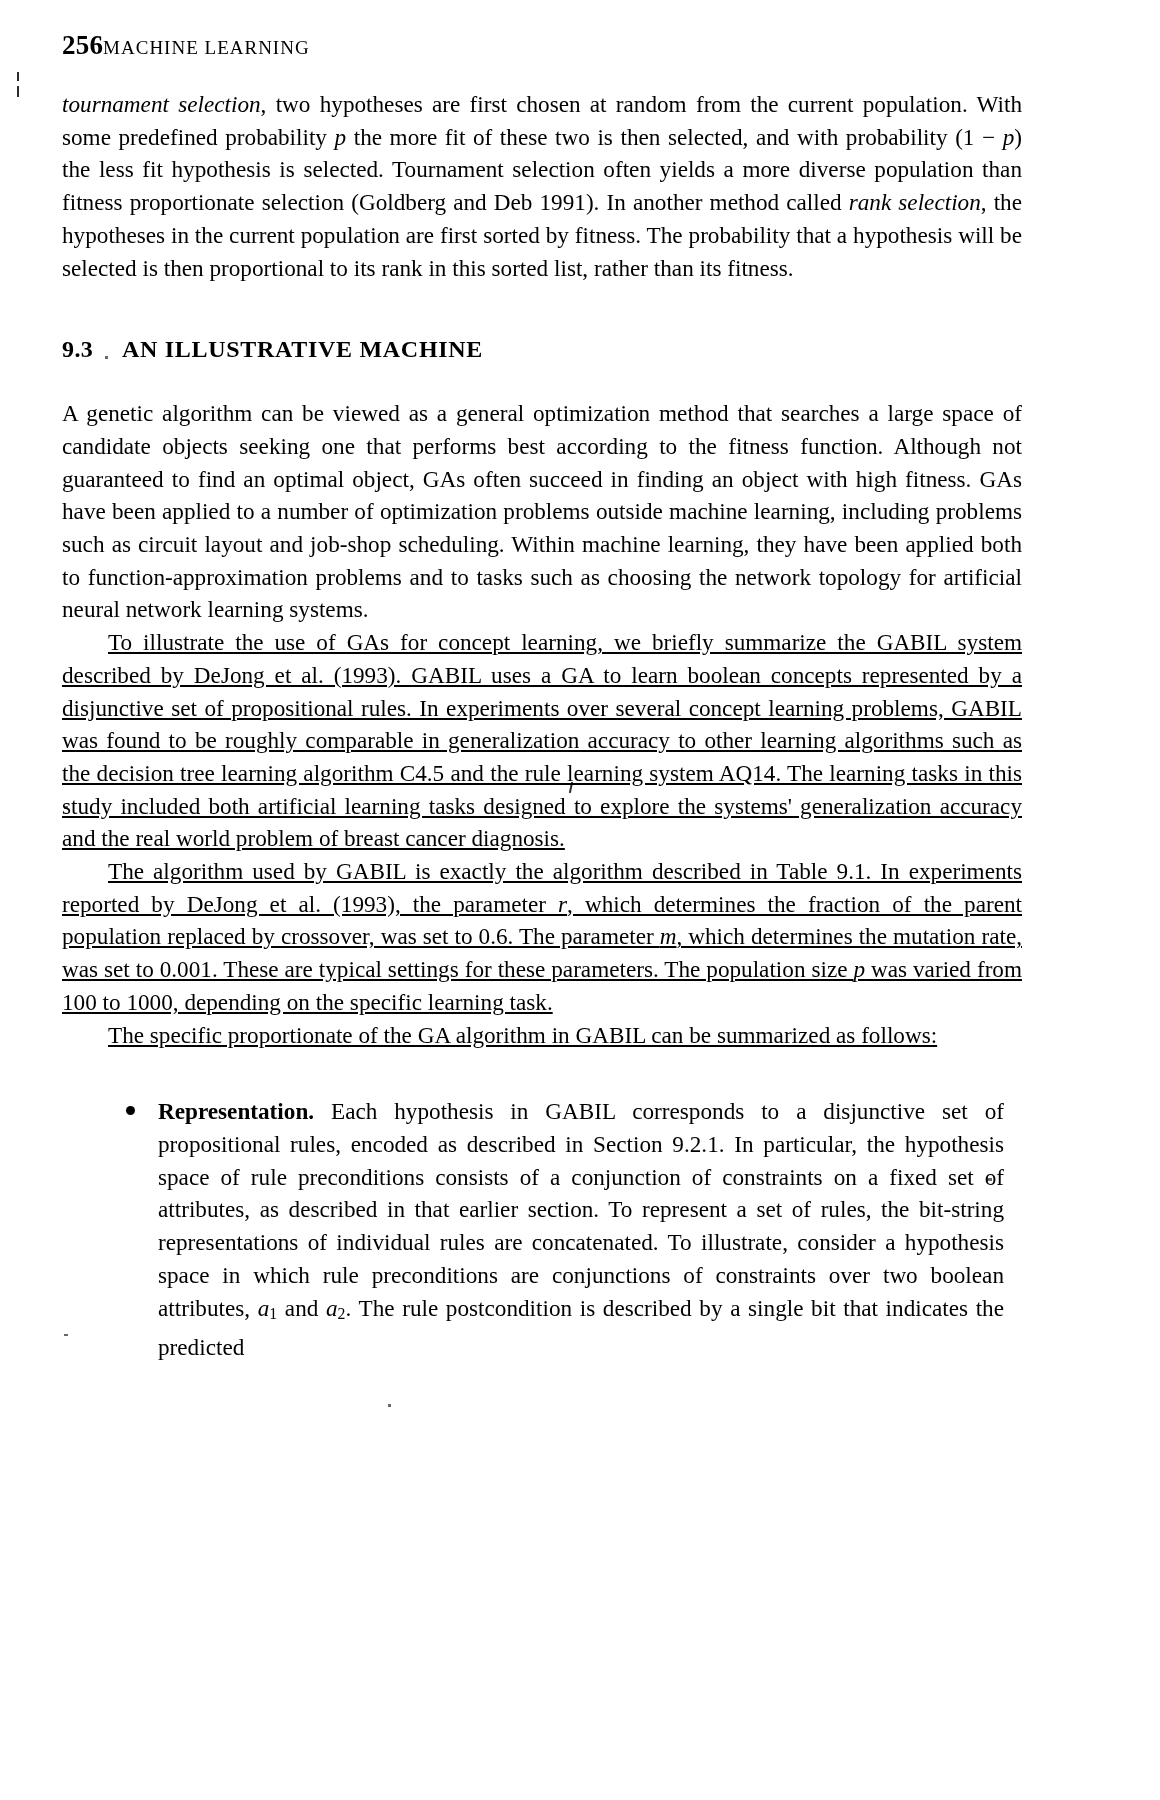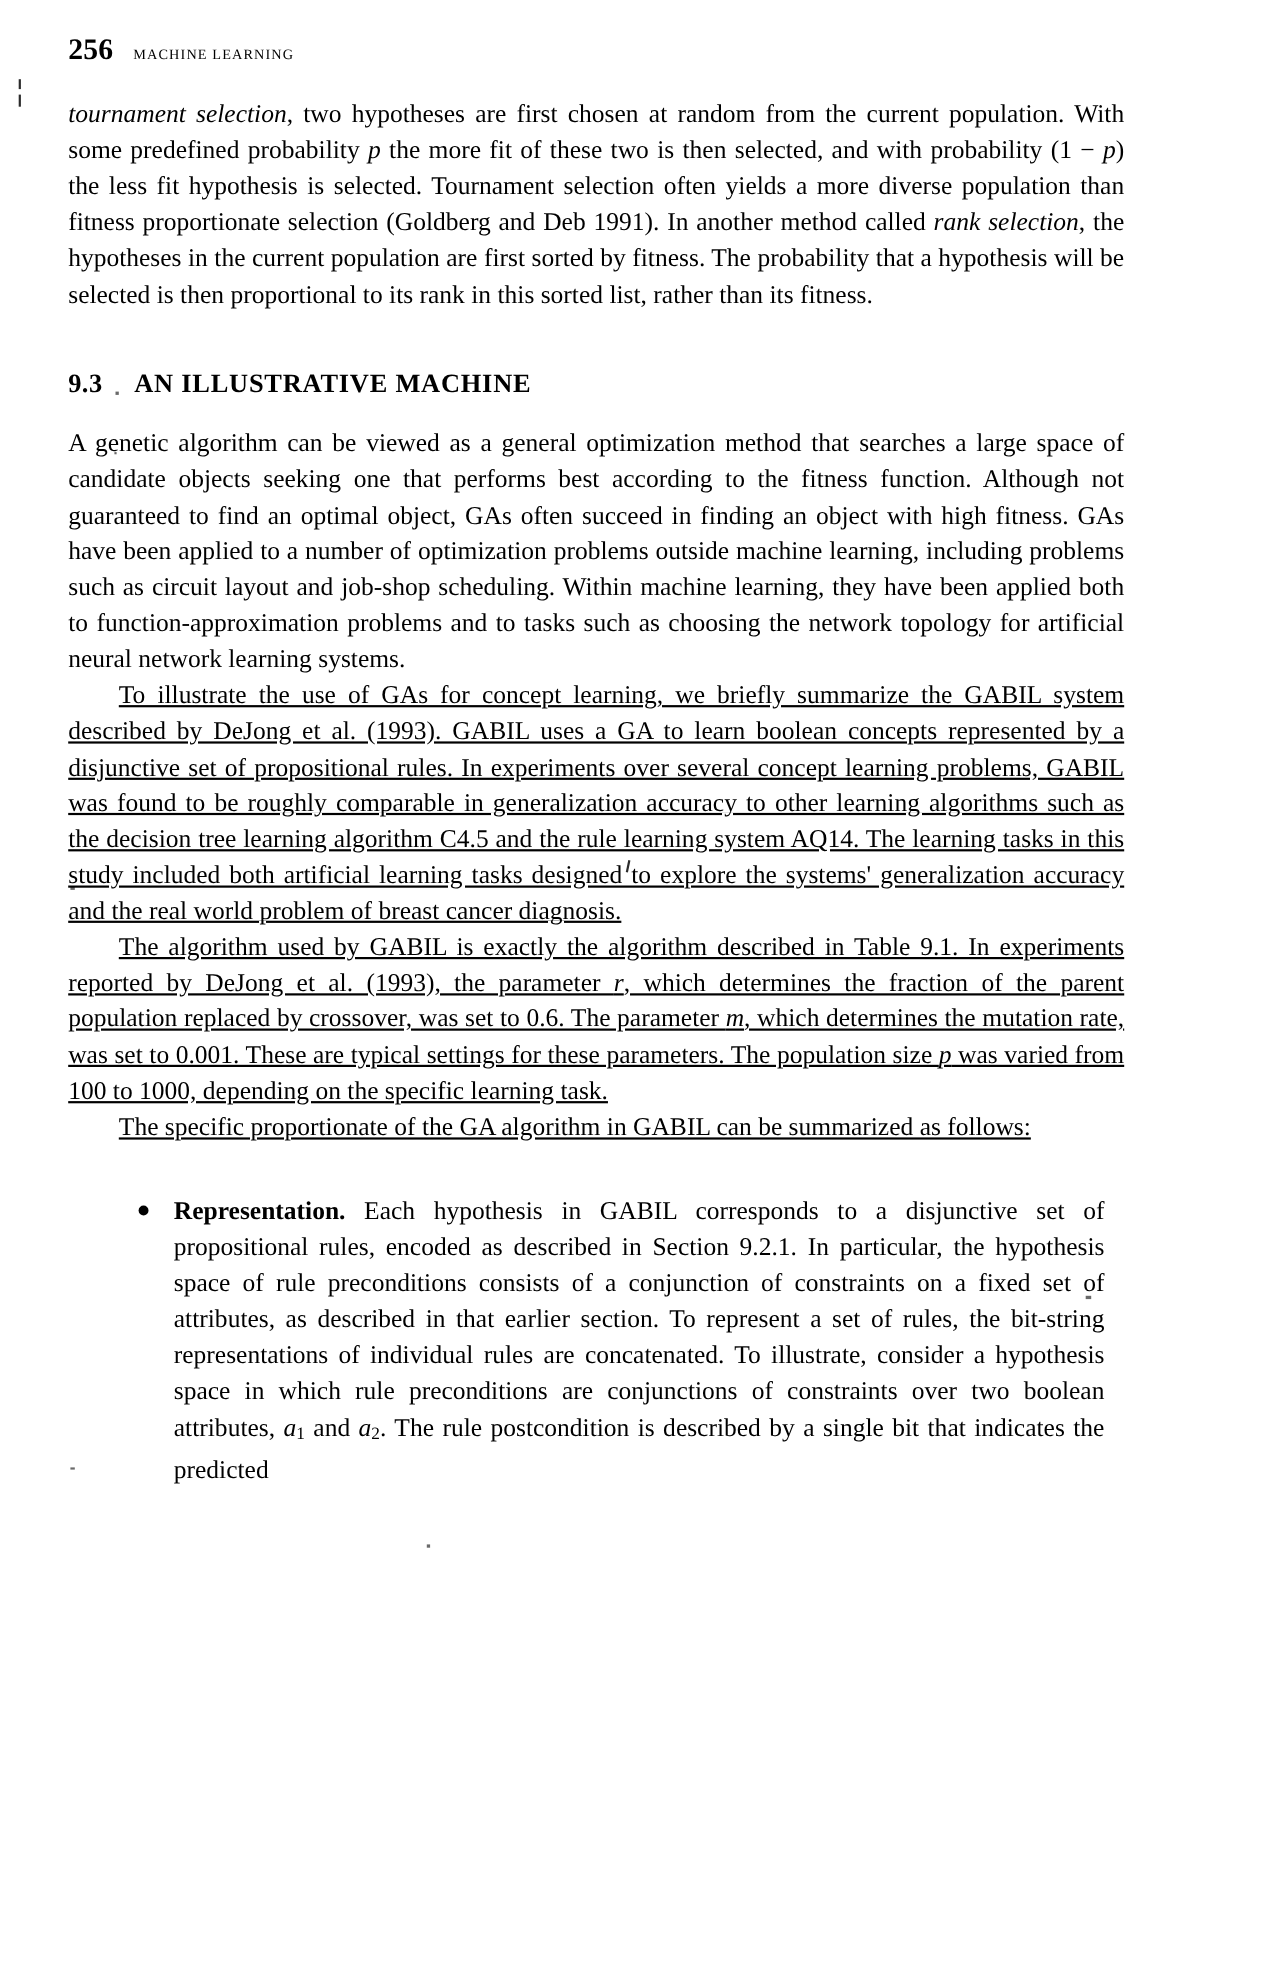--- a/index.html
+++ b/index.html
@@ -19,29 +19,28 @@
     overflow: hidden;
   }
 
   
   .running-head {
     position: absolute;
     left: 62px;
     top: 30px;
     display: flex;
     align-items: baseline;
-    gap: 18px;
   }
   .folio {
     font-size: 27px;
     font-weight: bold;
     letter-spacing: 0.2px;
   }
   .head-title {
-    font-size: 13px;
+    font-size: 19px;
     letter-spacing: 1.0px;
   }
 
   
   .col {
     position: absolute;
     left: 62px;
     top: 88px;
     width: 960px;
   }
@@ -51,21 +50,21 @@
     line-height: 32.7px;
     text-align: justify;
     text-justify: inter-word;
     hyphens: none;
   }
   p.indent { text-indent: 46px; text-decoration: underline; }
 
   
   .section-heading {
     margin-top: 52px;
-    margin-bottom: 24px;
+    margin-bottom: 34px;
     font-size: 24px;
     font-weight: bold;
     letter-spacing: 0.4px;
     display: flex;
     align-items: baseline;
   }
   .section-heading .num {
     display: inline-block;
     width: 60px;
     flex: 0 0 60px;

